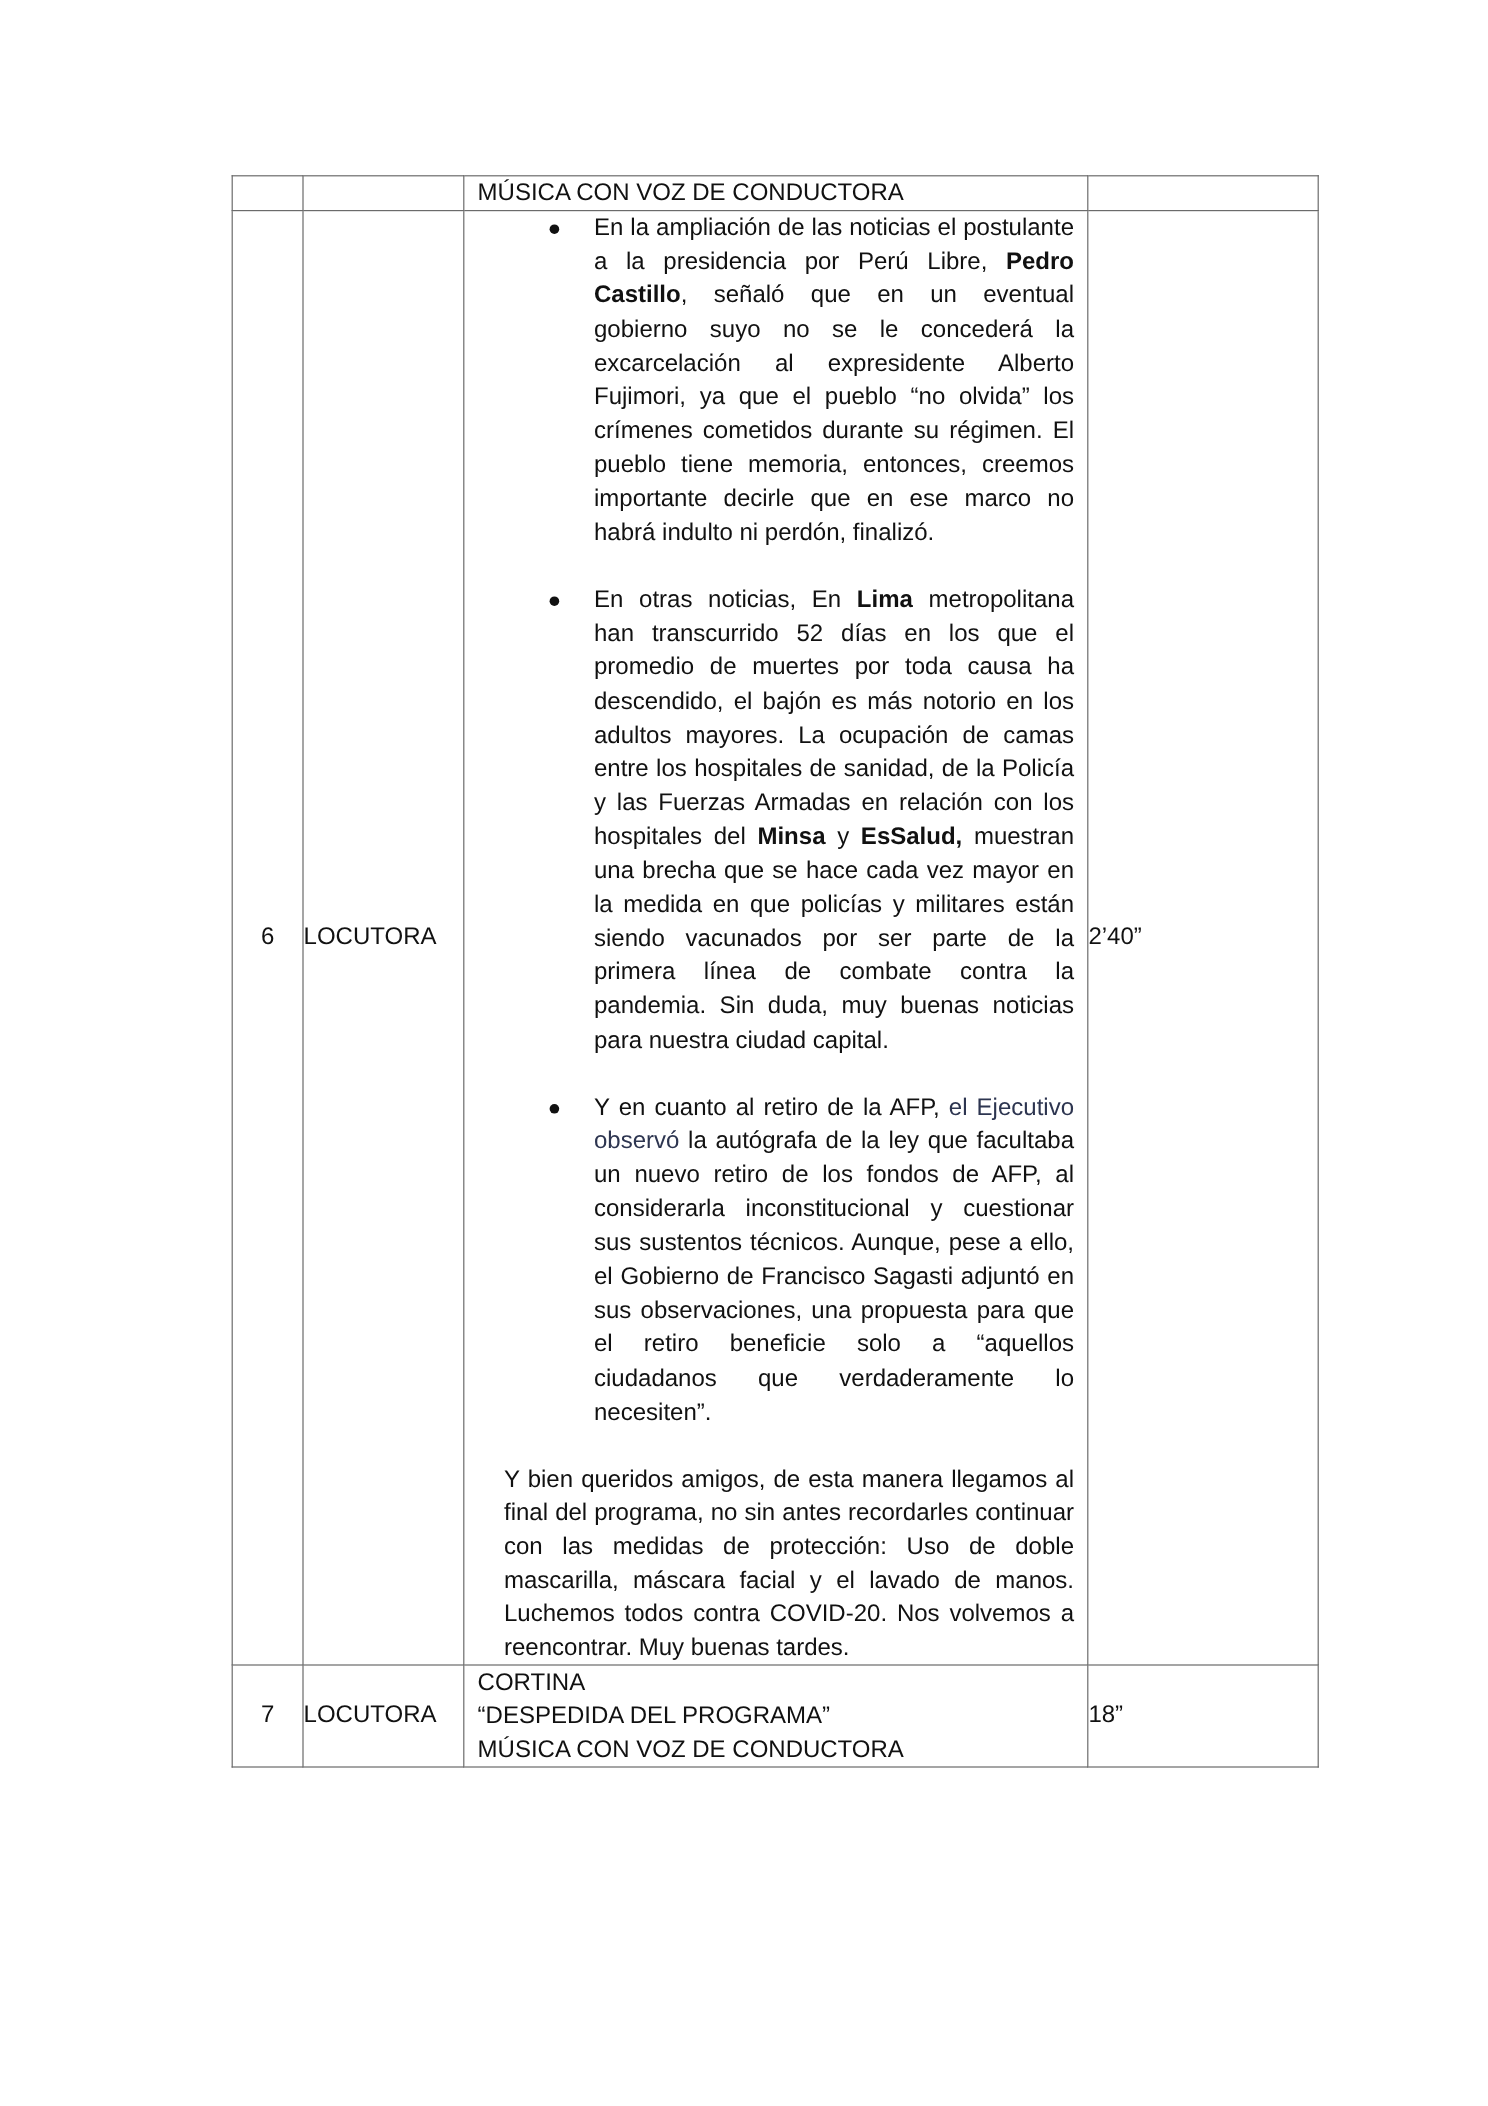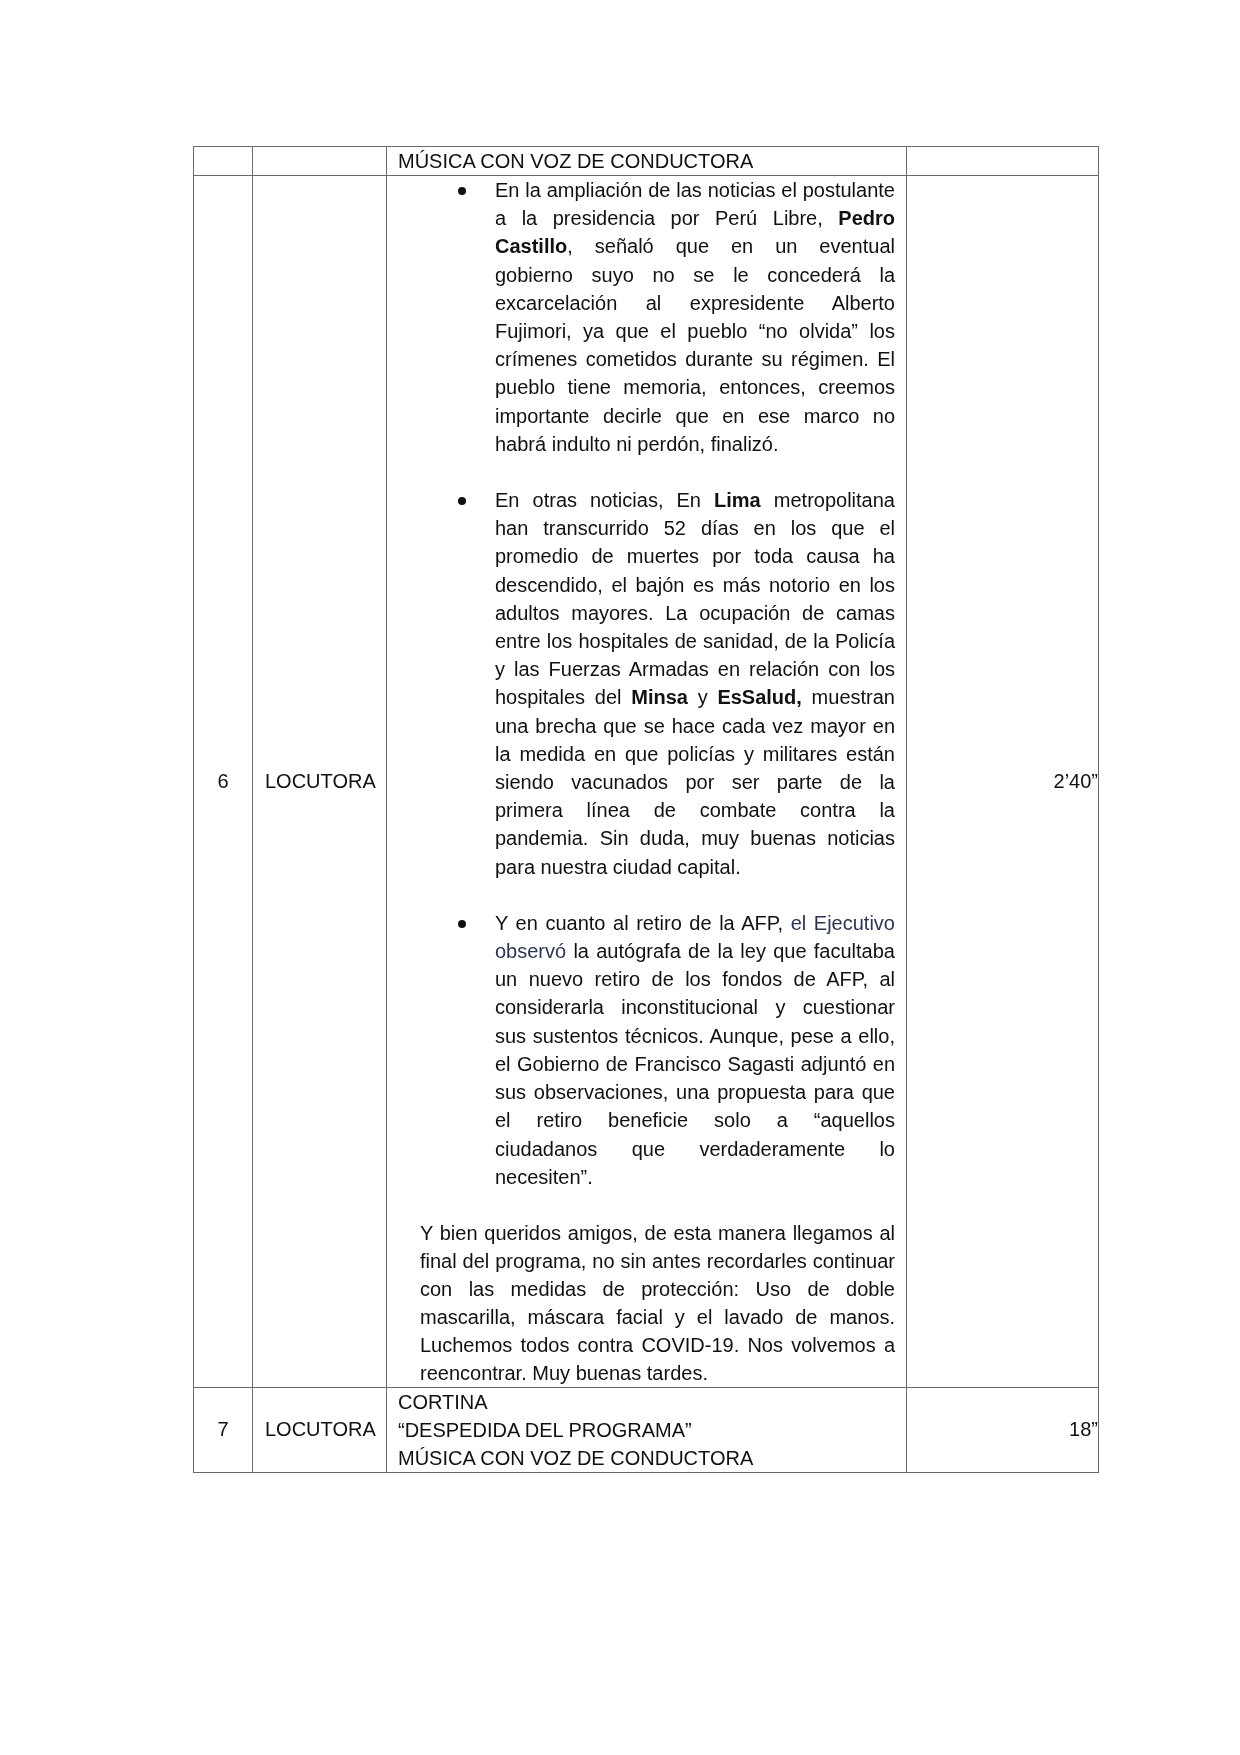--- a/index.html
+++ b/index.html
@@ -5,22 +5,22 @@
     html, body { margin: 0; padding: 0; background: #ffffff; }
     body { width: 1240px; height: 1755px; position: relative; font-family: "Liberation Sans", sans-serif; color: #111; }
     .page { position: absolute; left: 177px; top: 146px; width: 905px; }
     table { border-collapse: collapse; width: 905px; table-layout: fixed; font-family: "Liberation Sans", sans-serif; font-size: 20px; color: #111; margin-left: 16px; }
     td { border: 1.5px solid #6b6b6b; vertical-align: middle; padding: 0; }
     col.c1 { width: 59px; }
     col.c2 { width: 134px; }
     col.c3 { width: 520px; }
     col.c4 { width: 192px; }
     .num { text-align: center; }
-    .role { padding-left: 12px; }
-    .dur { text-align: right; }
+    .role { }
+    .dur { text-align: left; }
     .content { padding: 0 11px 0 11px; }
     .line { line-height: 28px; }
     ul.bullets { list-style: none; margin: 0; padding: 0; }
     ul.bullets li { position: relative; padding-left: 75px; text-align: justify; line-height: 28.2px; margin-bottom: 28px; }
     ul.bullets li .dot { position: absolute; left: 38px; top: 11px; width: 8px; height: 8px; border-radius: 50%; background: #111; }
     .closing { text-align: justify; line-height: 28px; }
     b { font-weight: bold; }
     .blueish { color: #2d3550; }
   </style>
 </head>
@@ -54,21 +54,21 @@
           </li>
           <li>
             <span class="dot"></span>
             <span>En otras noticias, En </span><b>Lima</b><span> metropolitana han transcurrido 52 días en los que el promedio de muertes por toda causa ha descendido, el bajón es más notorio en los adultos mayores.  La ocupación de camas entre los hospitales de sanidad, de la Policía y las Fuerzas Armadas en relación con los hospitales del </span><b>Minsa</b><span> y </span><b>EsSalud,</b><span> muestran una brecha que se hace cada vez mayor en la medida en que policías y militares están siendo vacunados por ser parte de la primera línea de combate contra la pandemia. Sin duda, muy buenas noticias para nuestra ciudad capital.</span>
           </li>
           <li>
             <span class="dot"></span>
             <span>Y en cuanto al retiro de la AFP, </span><span class="blueish">el Ejecutivo observó</span><span> la autógrafa de la ley que facultaba un nuevo retiro de los fondos de AFP, al considerarla inconstitucional y cuestionar sus sustentos técnicos. Aunque, pese a ello, el Gobierno de Francisco Sagasti adjuntó en sus observaciones, una propuesta para que el retiro beneficie solo a “aquellos ciudadanos que verdaderamente lo necesiten”.</span>
           </li>
         </ul>
-        <div class="closing">Y bien queridos amigos, de esta manera llegamos al final del programa, no sin antes recordarles continuar con las medidas de protección: Uso de doble mascarilla, máscara facial y el lavado de manos. Luchemos todos contra COVID-19. Nos volvemos a reencontrar. Muy buenas tardes.</div>
+        <div class="closing">Y bien queridos amigos, de esta manera llegamos al final del programa, no sin antes recordarles continuar con las medidas de protección: Uso de doble mascarilla, máscara facial y el lavado de manos. Luchemos todos contra COVID-20. Nos volvemos a reencontrar. Muy buenas tardes.</div>
       </td>
       <td class="dur">2’40”</td>
     </tr>
 
     <tr>
       <td class="num">7</td>
       <td class="role">LOCUTORA</td>
       <td class="content">
         <div class="line">CORTINA</div>
         <div class="line" style="font-weight:normal;">“DESPEDIDA DEL PROGRAMA”</div>

